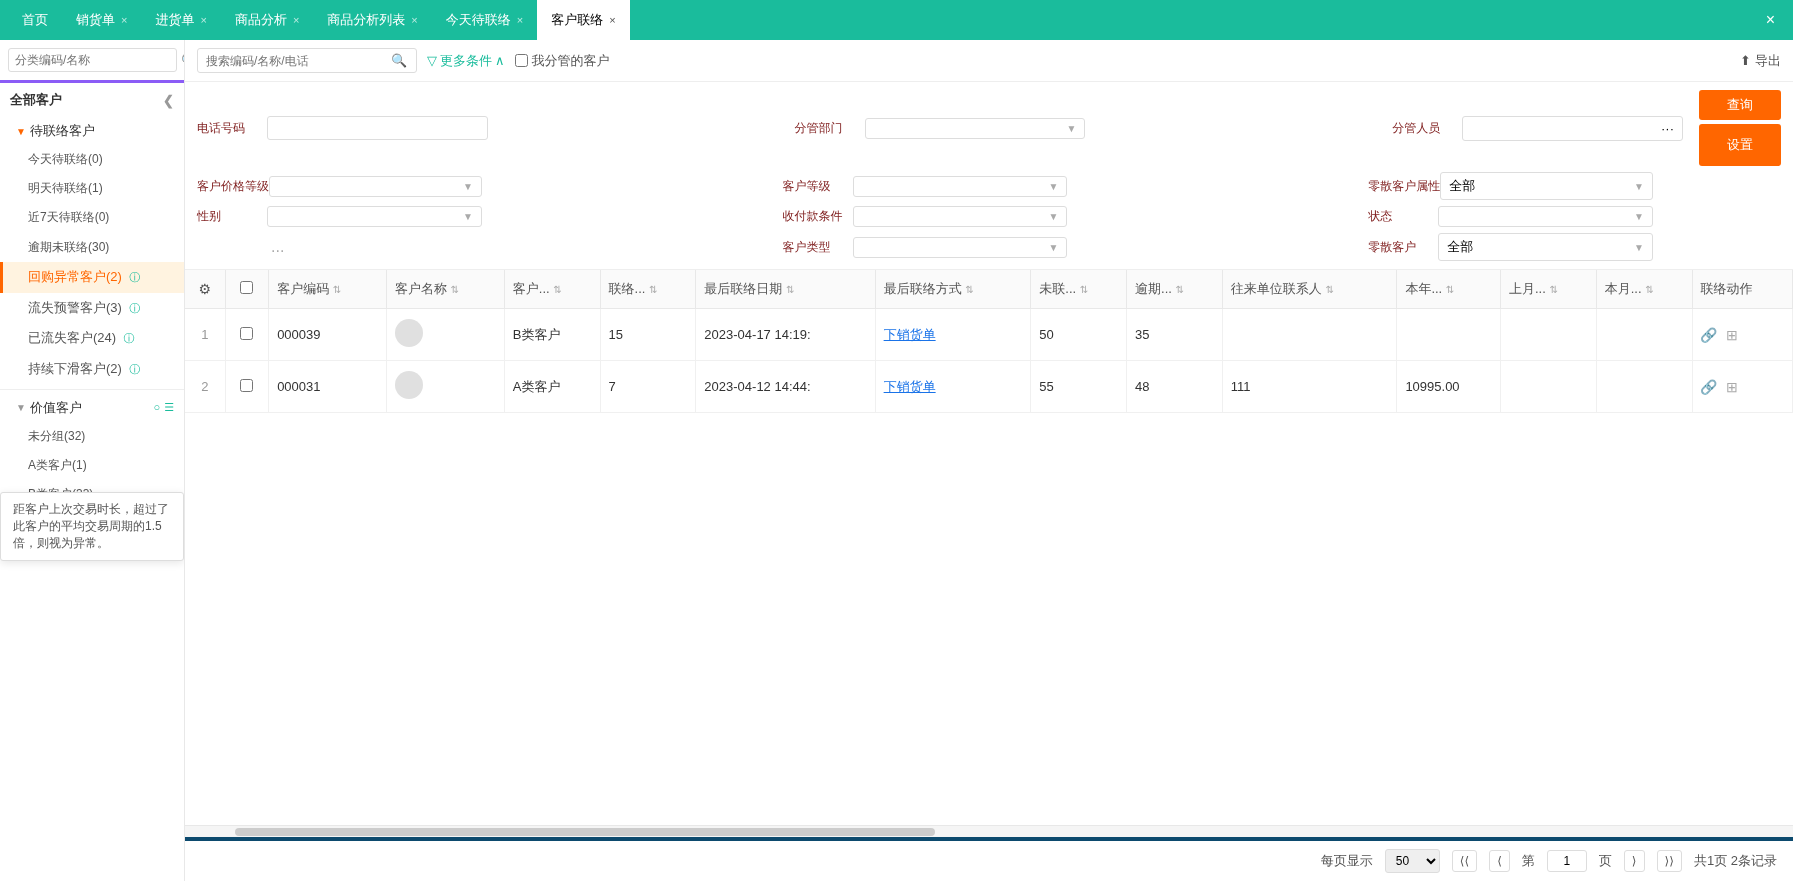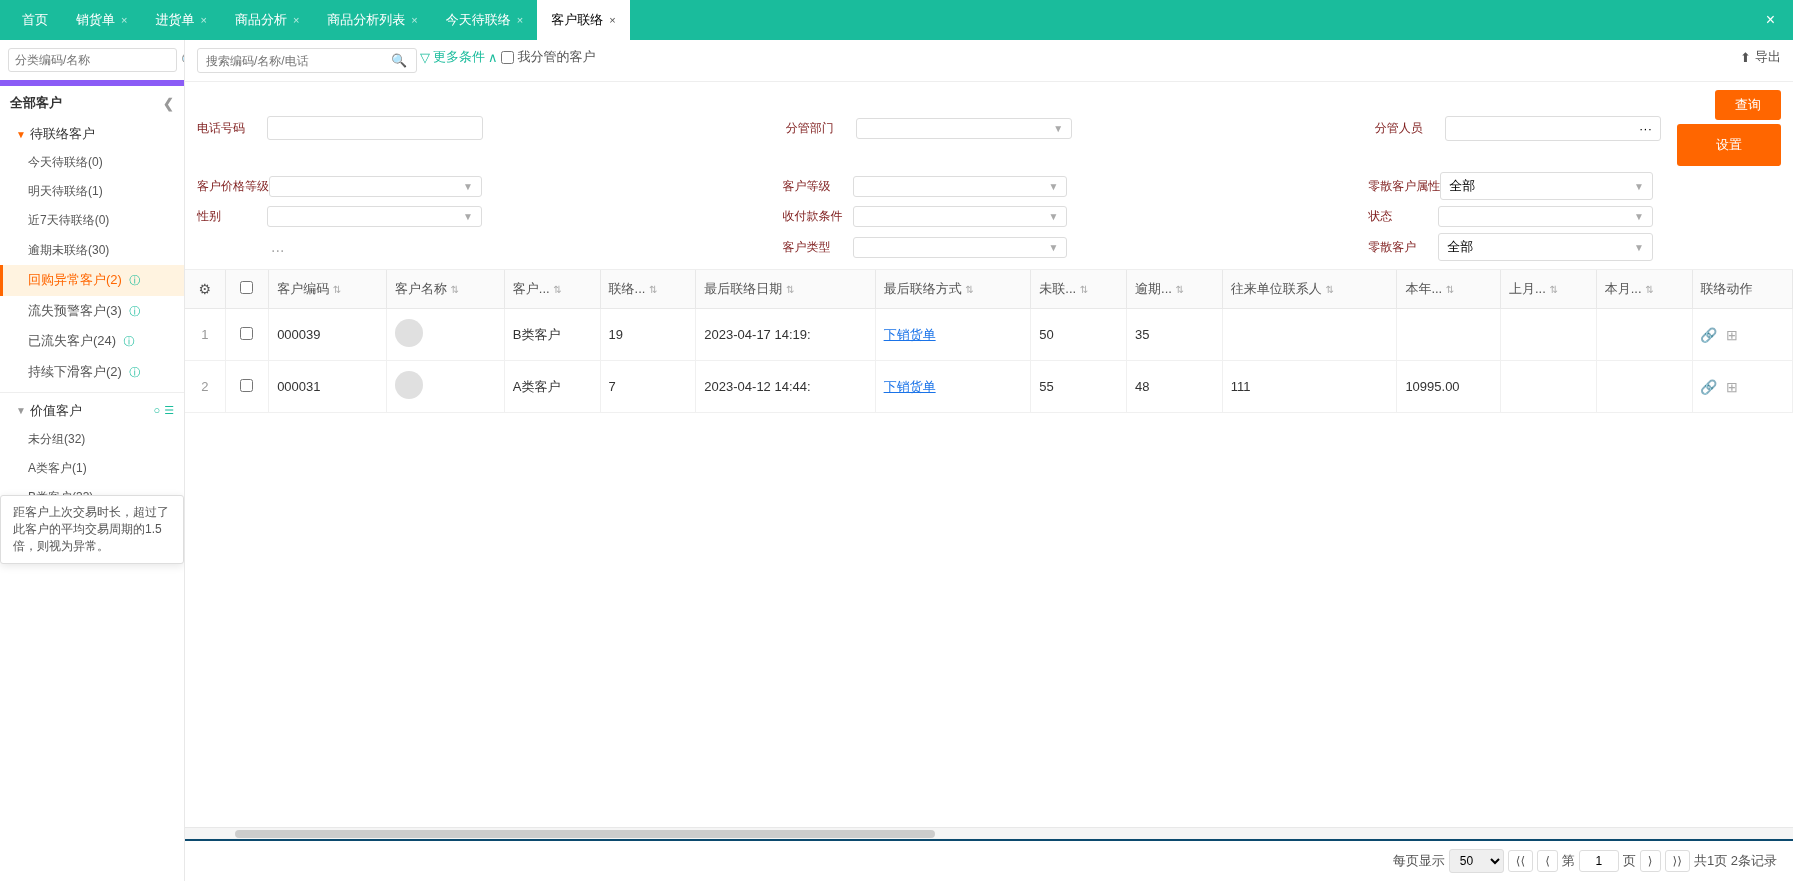--- a/index.html
+++ b/index.html
@@ -53,21 +53,21 @@
       background: white;
       border-right: 1px solid #e8e8e8;
       display: flex;
       flex-direction: column;
       overflow: hidden;
     }
     .sidebar-search {
       padding: 8px;
       display: flex;
       align-items: center;
-      border-bottom: 6px solid #8b5cf6;
+      border-bottom: 3px solid #8b5cf6;
     }
     .sidebar-search input {
       flex: 1;
       border: 1px solid #ddd;
       border-radius: 3px;
       padding: 4px 6px;
       font-size: 12px;
       outline: none;
     }
     .sidebar-search .search-btn {
@@ -152,22 +152,22 @@
       flex-direction: column;
       background: #f5f5f5;
       overflow: hidden;
     }
 
     
     .filter-bar {
       background: white;
       padding: 8px 12px;
       display: flex;
-      align-items: flex-start;
-      gap: 3px;
+      align-items: center;
+      gap: 10px;
       border-bottom: 1px solid #eee;
     }
     .filter-search {
       display: flex;
       align-items: center;
       border: 1px solid #ddd;
       border-radius: 3px;
       padding: 4px 8px;
       width: 220px;
     }
@@ -247,24 +247,23 @@
       padding: 4px 8px;
       font-size: 12px;
       outline: none;
     }
     .filter-dots { color: #aaa; font-size: 16px; cursor: pointer; padding: 0 4px; }
     .query-btn {
       background: #f60;
       color: white;
       border: none;
       border-radius: 3px;
-      padding: 6px 20px;
+      padding: 6px 28px;
       cursor: pointer;
       font-size: 13px;
-      margin-left: 38px;
     }
     .settings-btn {
       background: #f60;
       color: white;
       border: none;
       border-radius: 3px;
       padding: 12px 20px;
       cursor: pointer;
       font-size: 13px;
     }
@@ -322,26 +321,26 @@
       background: #e0e0e0;
       border-radius: 50%;
       display: inline-block;
     }
     .action-icons { display: flex; gap: 8px; align-items: center; }
     .action-icon { color: #aaa; cursor: pointer; font-size: 14px; }
 
     
     .pagination-bar {
       background: white;
-      border-top: 2px solid #0c4a6e;
+      border-top: 4px solid #0c4a6e;
       padding: 8px 16px;
       display: flex;
       align-items: center;
       justify-content: flex-end;
-      gap: 4px;
+      gap: 12px;
       font-size: 12px;
       color: #555;
     }
     .pagination-bar .page-size-select {
       border: 1px solid #ddd;
       border-radius: 3px;
       padding: 3px 6px;
       font-size: 12px;
     }
     .page-btn {
@@ -671,21 +670,21 @@
               </th>
             </tr>
           </thead>
           <tbody id="table-body">
           <tr>
       <td>1</td>
       <td class="checkbox-cell"><input type="checkbox" style=""></td>
       <td>000039</td>
       <td><span class="avatar-placeholder"></span></td>
       <td>B类客户</td>
-      <td>19</td>
+      <td>15</td>
       <td>2023-04-17 14:19:</td>
       <td><span class="link-text">下销货单</span></td>
       <td>50</td>
       <td>35</td>
       <td></td>
       <td></td>
       <td></td>
       <td></td>
       <td>
         <div class="action-icons">

